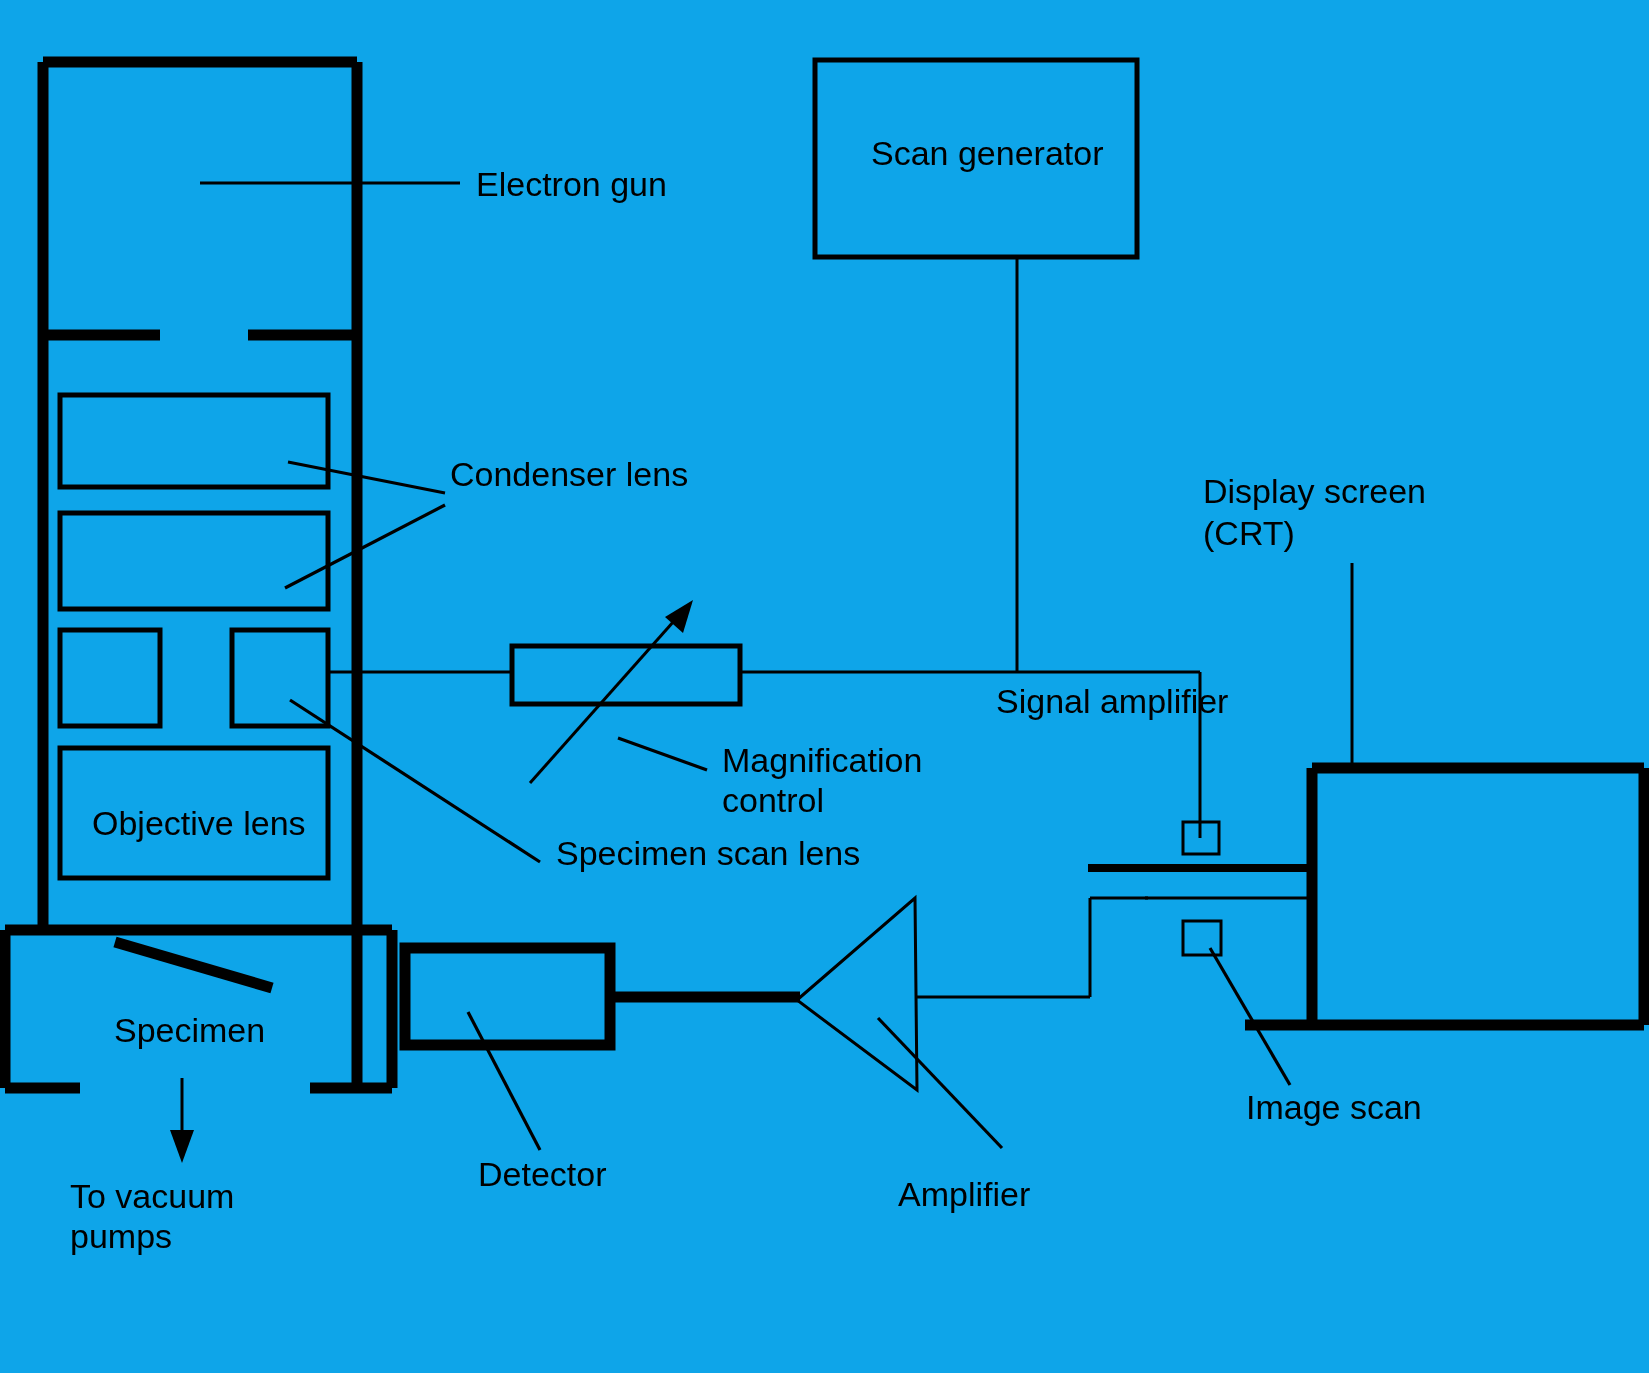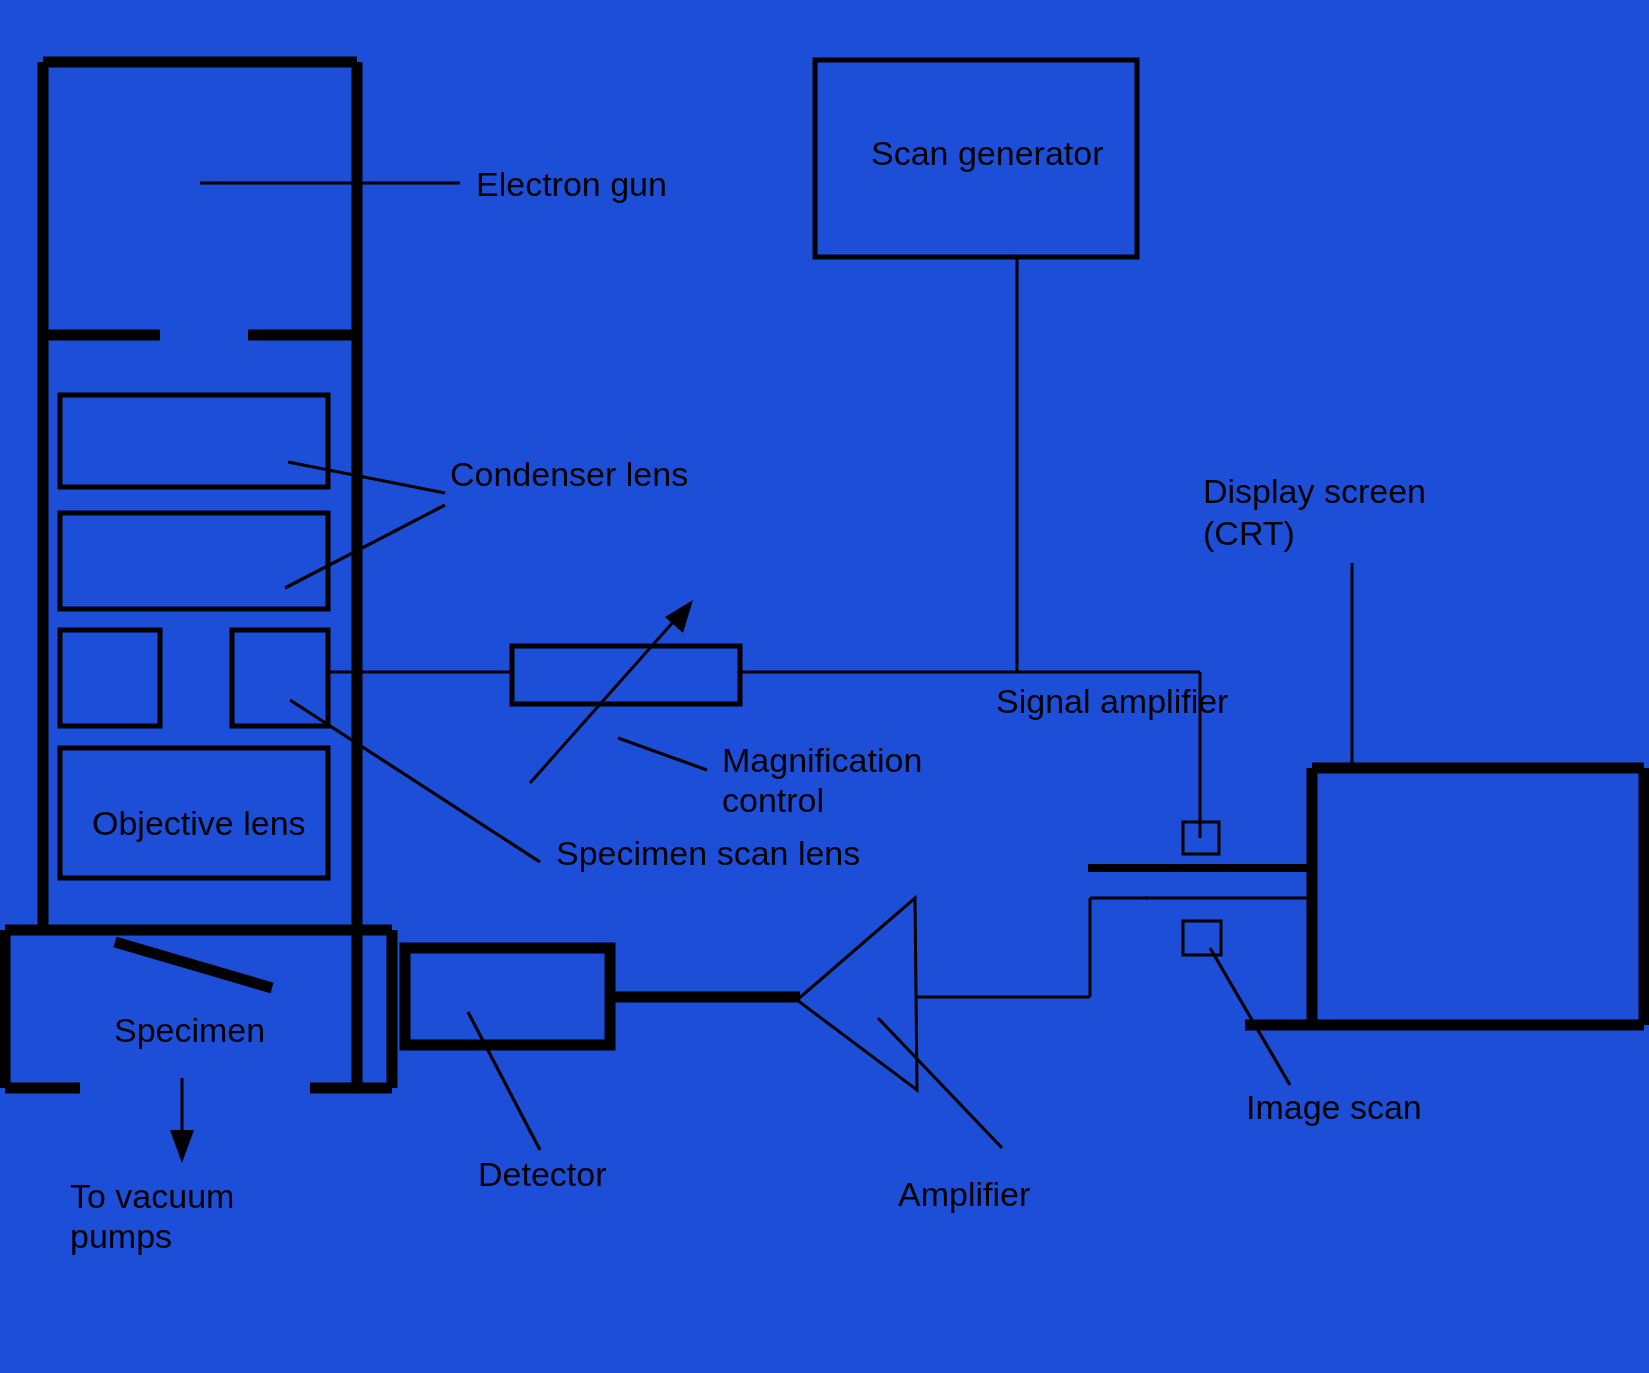--- a/index.html
+++ b/index.html
@@ -4,21 +4,21 @@
 <style>
   html, body {
     margin: 0;
     padding: 0;
     background: #ffffff;
   }
   #diagram-root {
     position: relative;
     width: 1649px;
     height: 1373px;
-    background: #1d4ed8;
+    background: #0ea5e9;
     font-family: "Liberation Sans", sans-serif;
   }
   svg.sem-canvas {
     position: absolute;
     top: 0;
     left: 0;
     width: 1649px;
     height: 1373px;
     display: block;
   }

